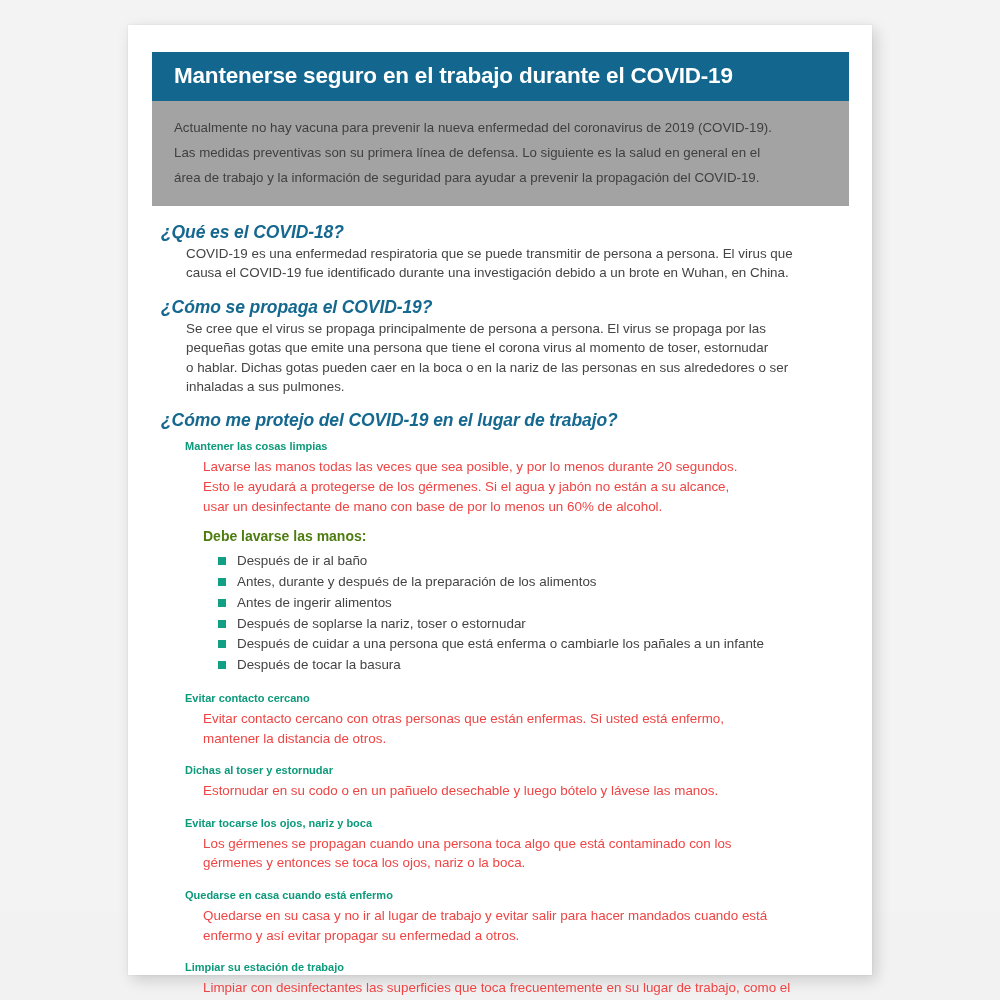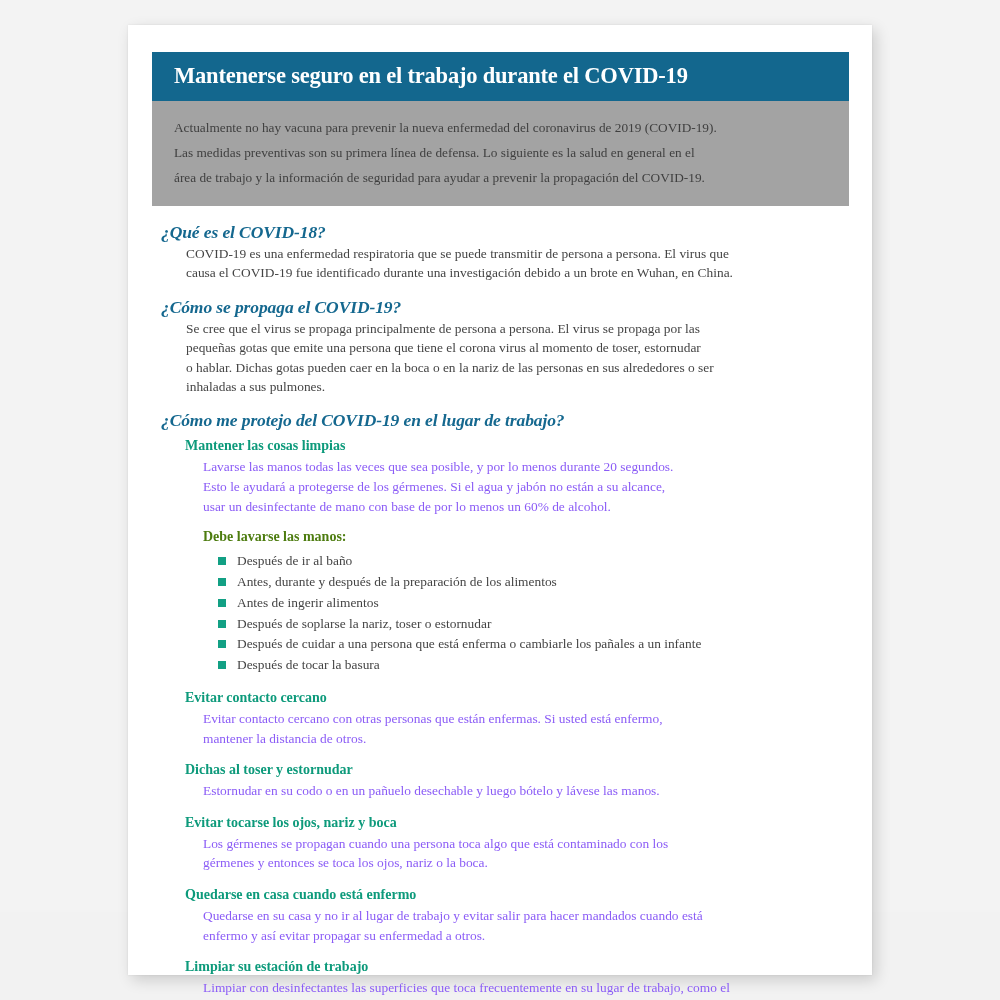--- a/index.html
+++ b/index.html
@@ -12,21 +12,20 @@
     background: #f2f2f2;
     font-family: "Liberation Sans", sans-serif;
     overflow: hidden;
   }
 
   .canvas {
     position: relative;
     width: 1000px;
     height: 912px;
     background: #f3f3f3;
-    font-family: Liberation Serif, serif;
   }
 
   
   .sheet {
     position: absolute;
     left: 128px;
     top: 25px;
     width: 744px;
     height: 950px;
     background: #ffffff;
@@ -97,29 +96,29 @@
     color: #444444;
     font-size: 13.4px;
     line-height: 19.4px;
   }
   p.body-text .ln { display: block; white-space: nowrap; }
 
   h3.sub-heading {
     margin: 0;
     padding: 3px 0 1px 33px;
     color: #0d9a7b;
-    font-size: 14px;
+    font-size: 11px;
     font-weight: bold;
     line-height: 20px;
   }
 
   p.sub-text {
     margin: 0;
     padding: 0 0 0 51px;
-    color: #8b5cf6;
+    color: #ef4444;
     font-size: 13.4px;
     line-height: 19.6px;
   }
   p.sub-text .ln { display: block; white-space: nowrap; }
 
   .list-label {
     padding: 11px 0 5px 51px;
     color: #4d7c0f;
     font-size: 14px;
     font-weight: bold;

